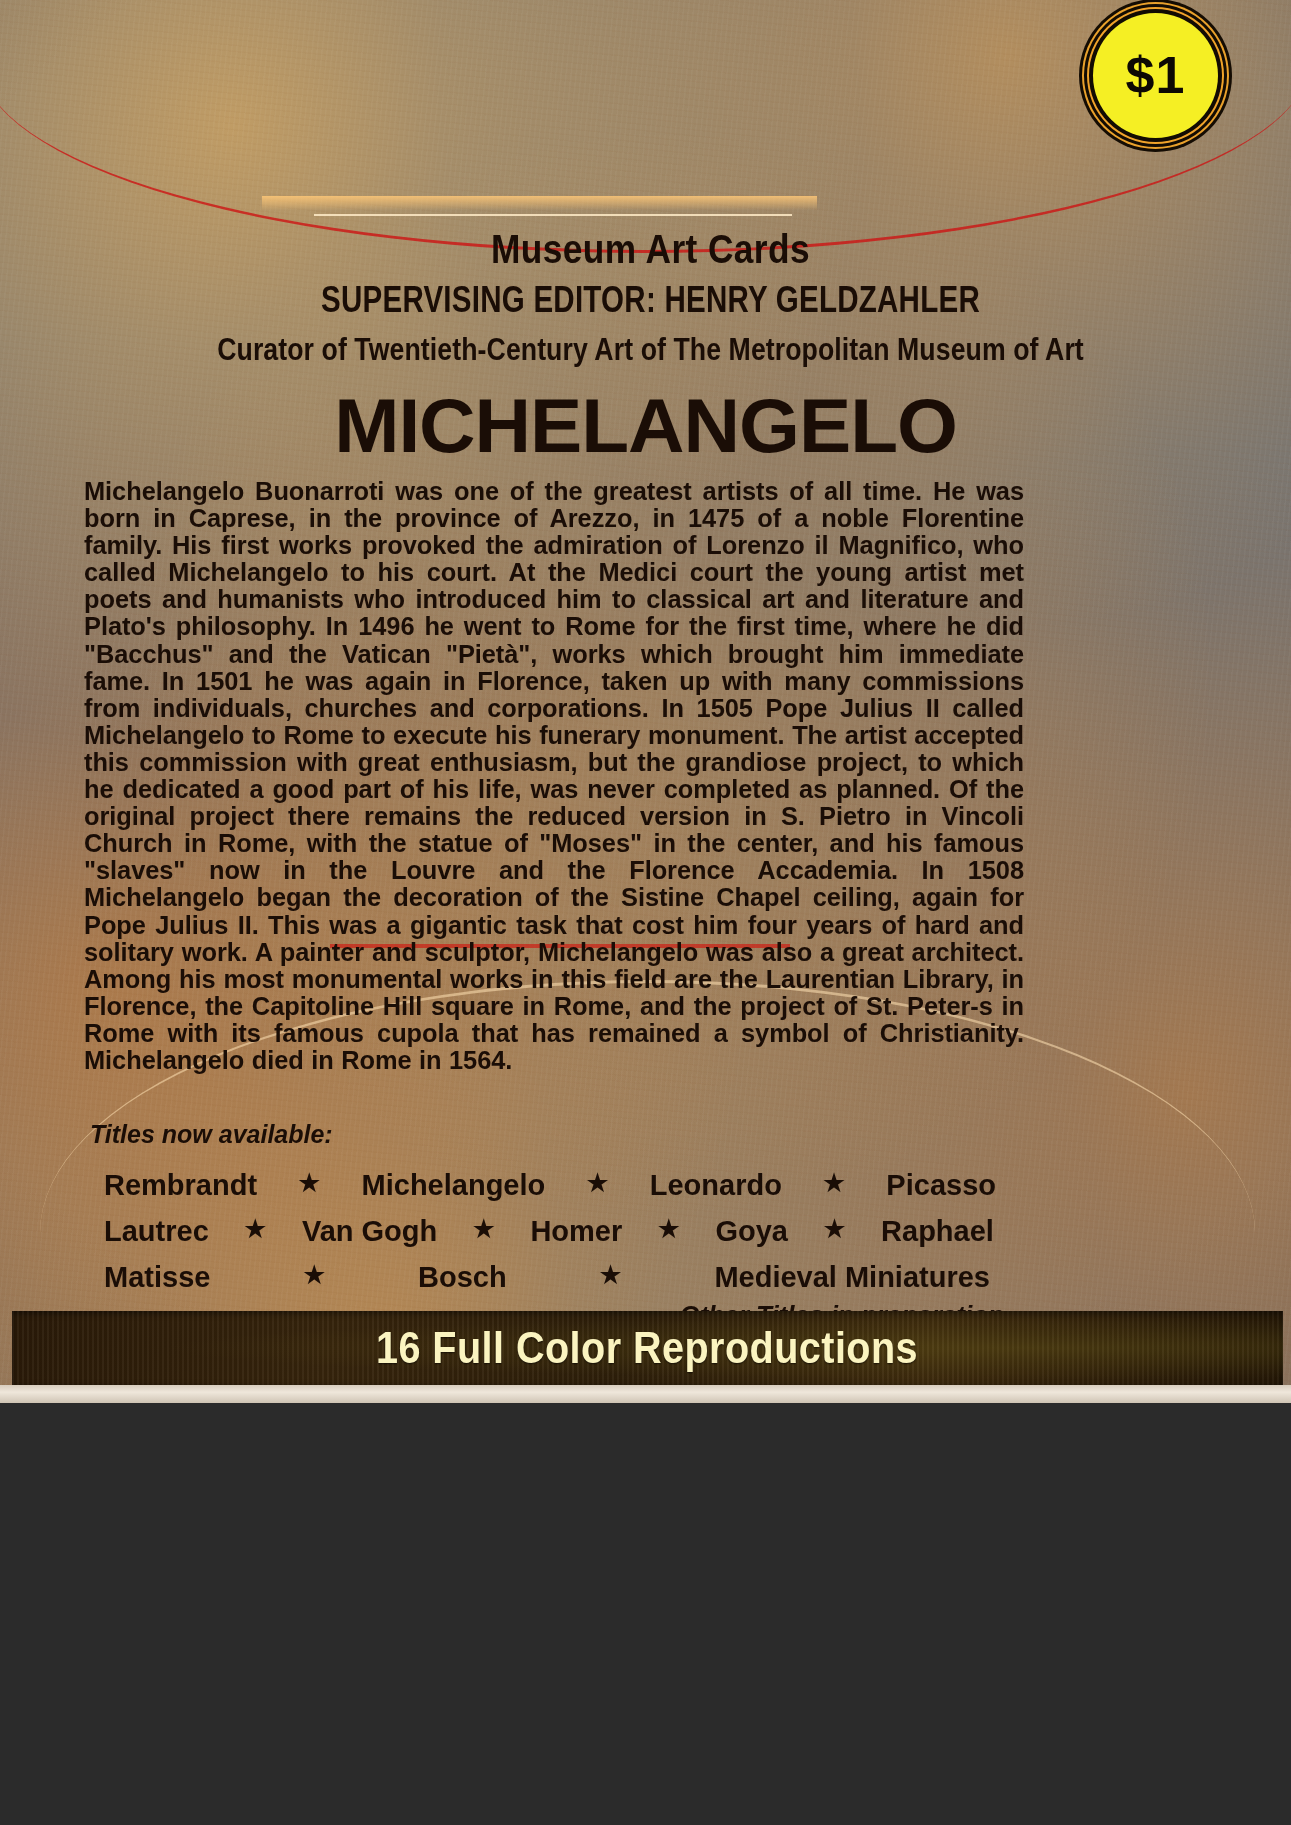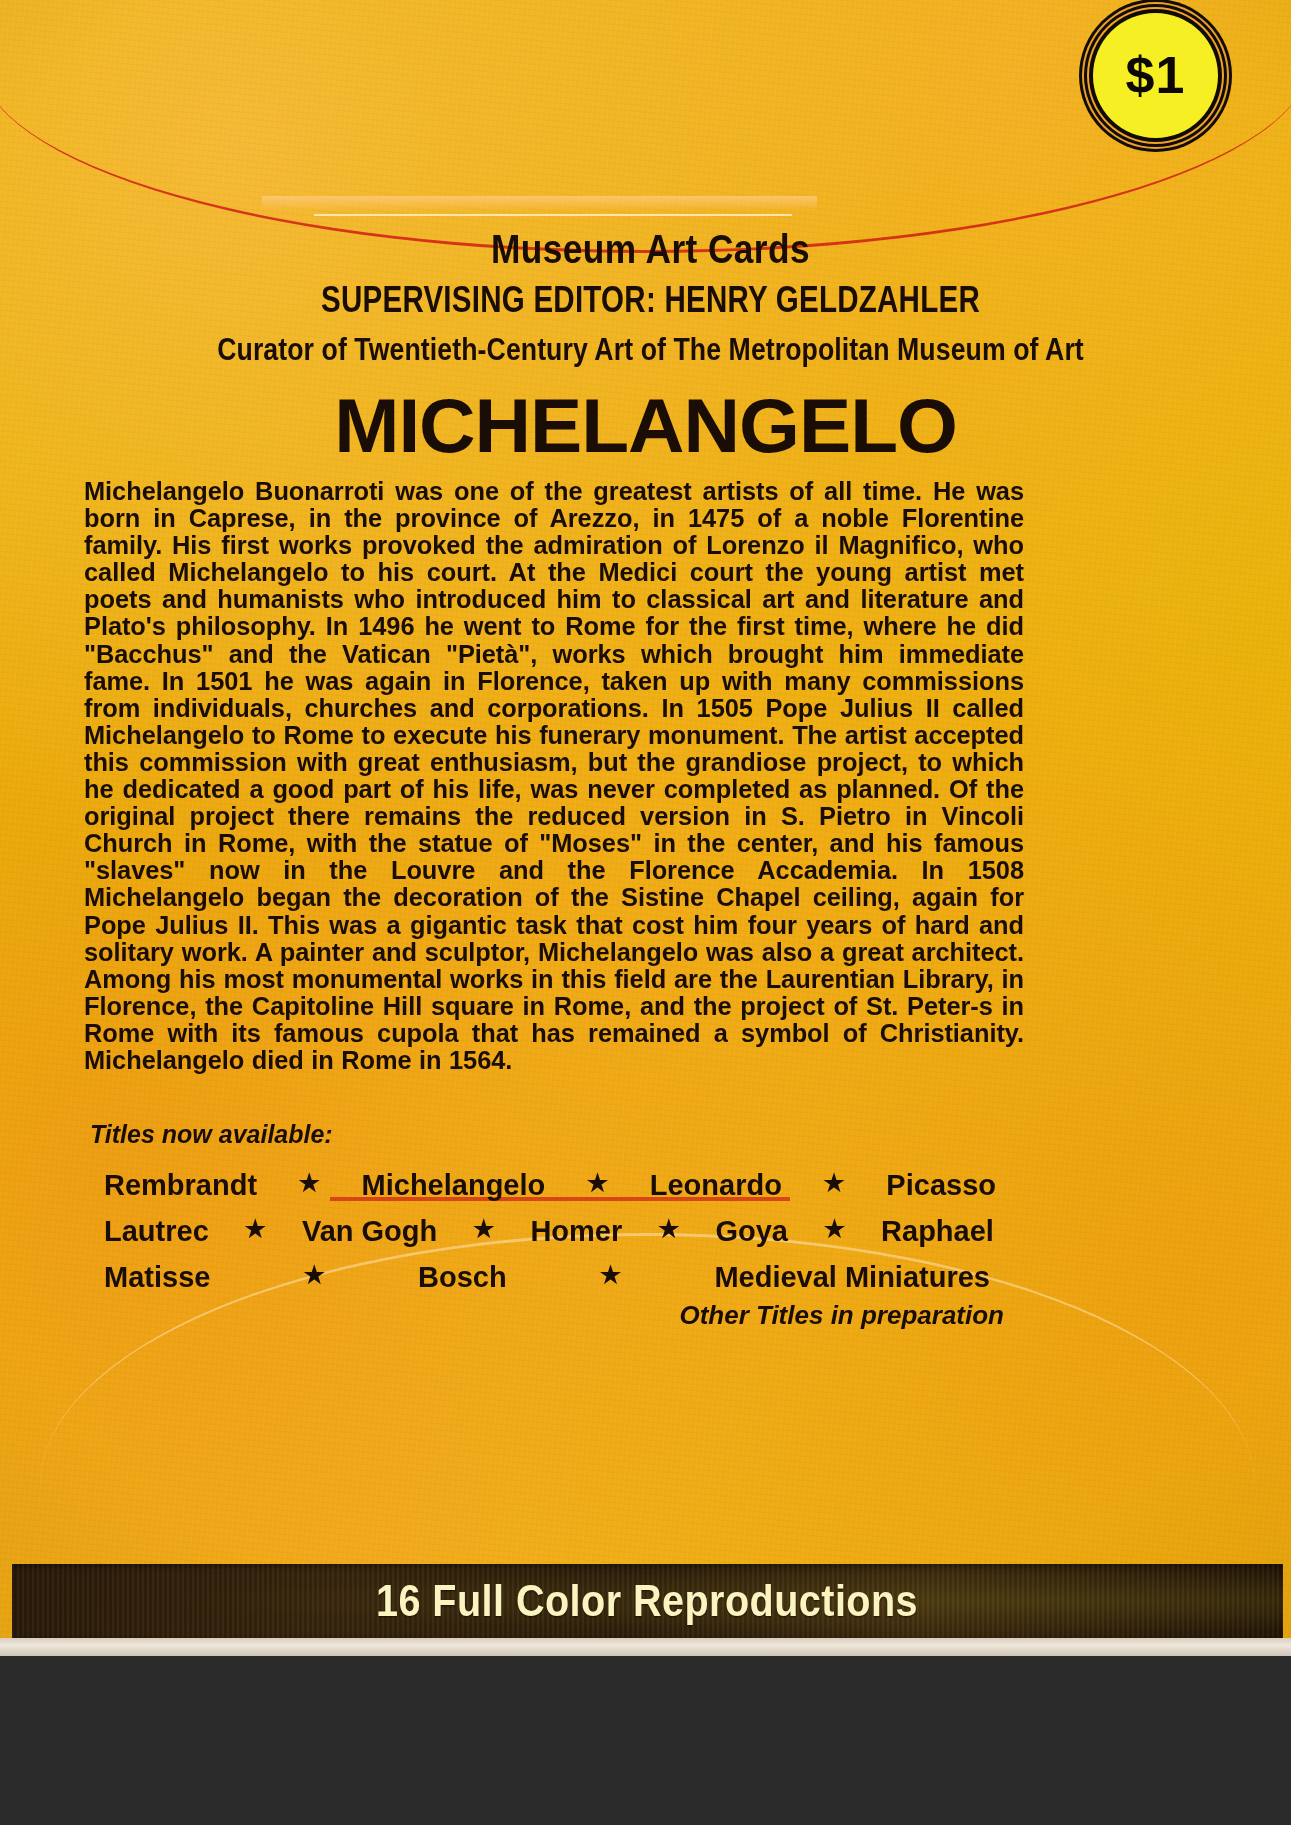--- a/index.html
+++ b/index.html
@@ -3,23 +3,23 @@
 <meta charset="utf-8">
 <style>
   html, body {
     margin: 0;
     padding: 0;
     background: #2b2b2b;
   }
   .card {
     position: relative;
     width: 1291px;
-    height: 1656px;
+    height: 1403px;
     overflow: hidden;
-    background: #eab308;
+    background: #737373;
     font-family: "Liberation Sans", sans-serif;
     color: #1a0d06;
   }
 
   
   .tex {
     position: absolute;
     inset: 0;
     pointer-events: none;
   }

